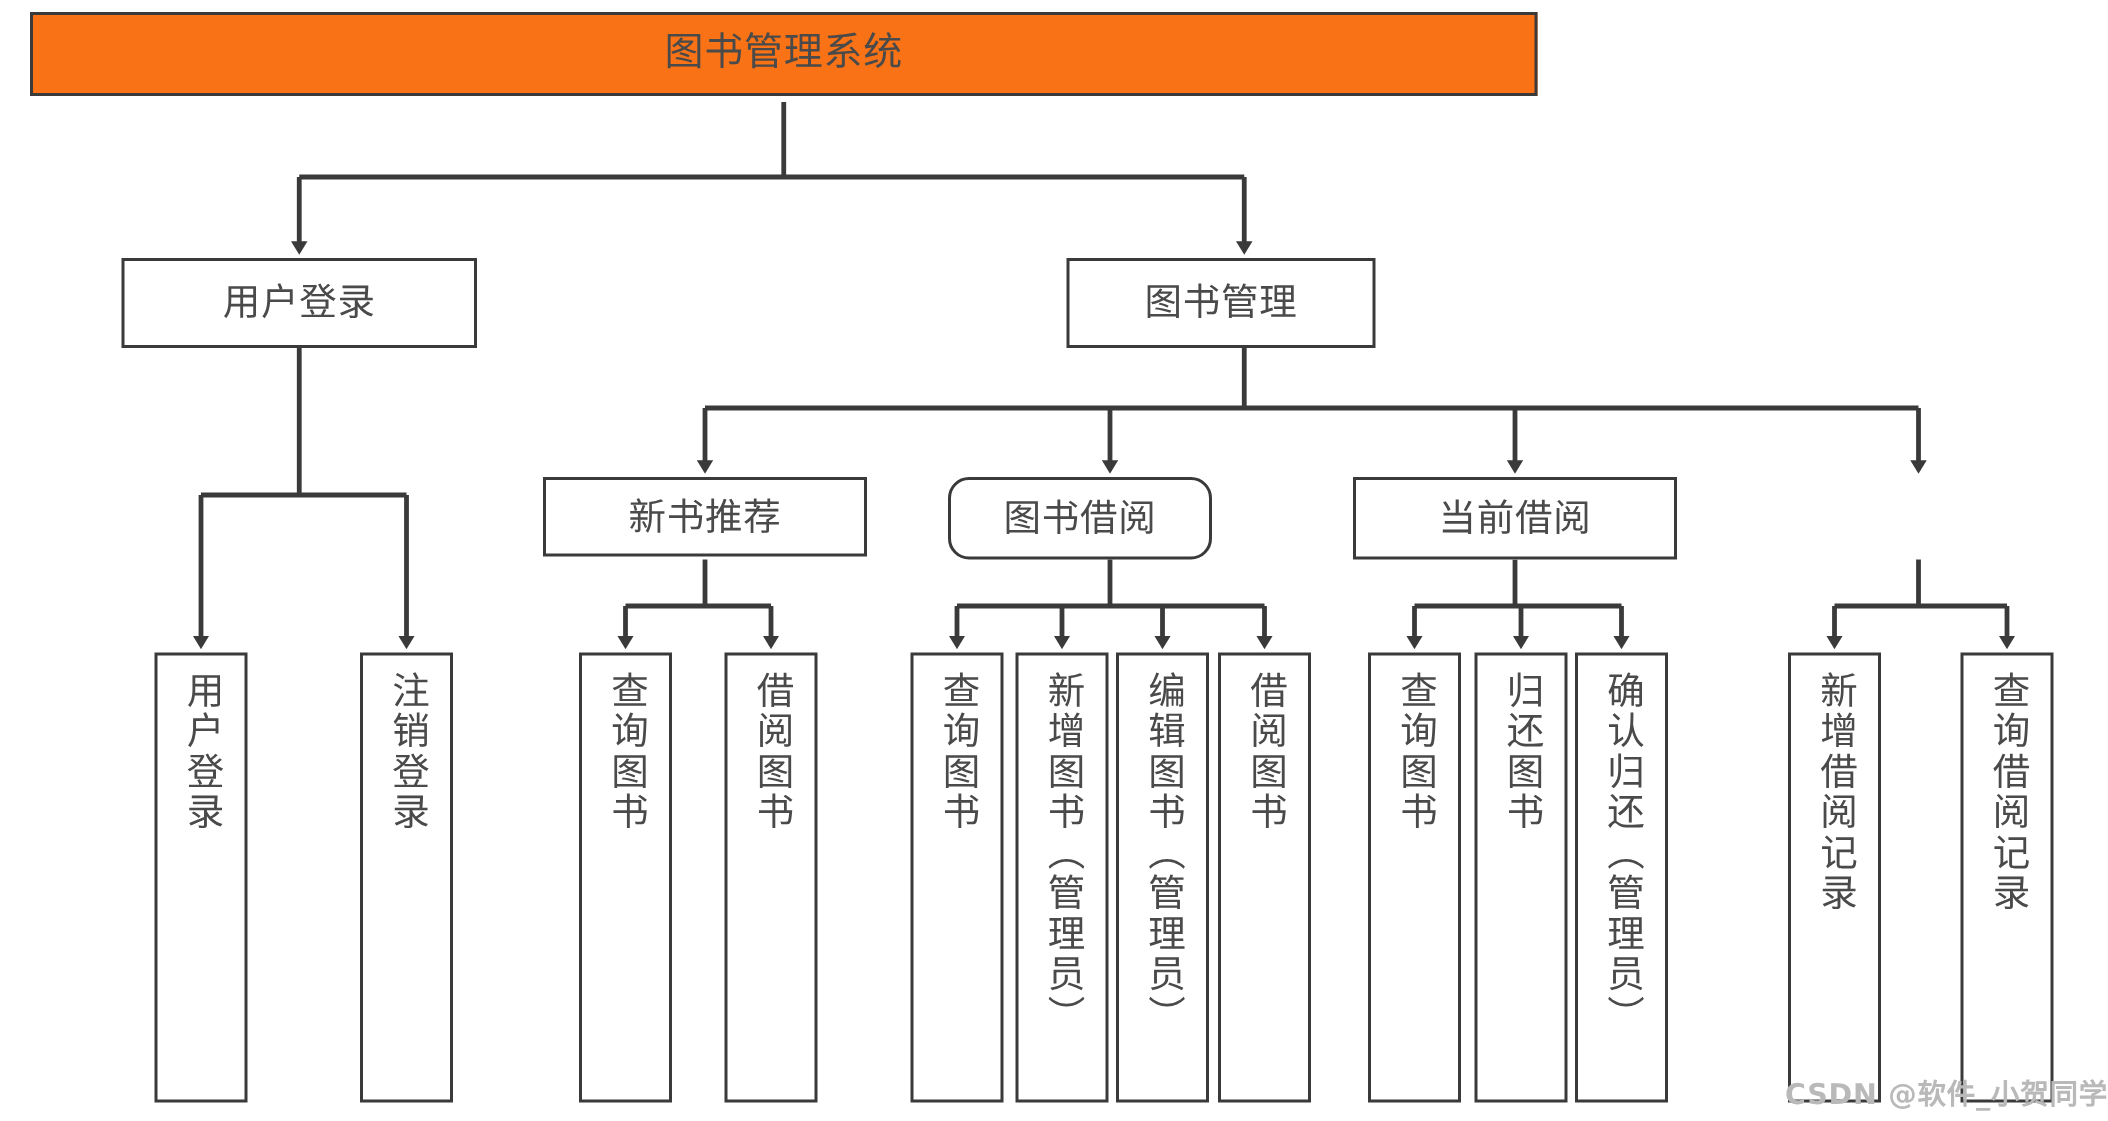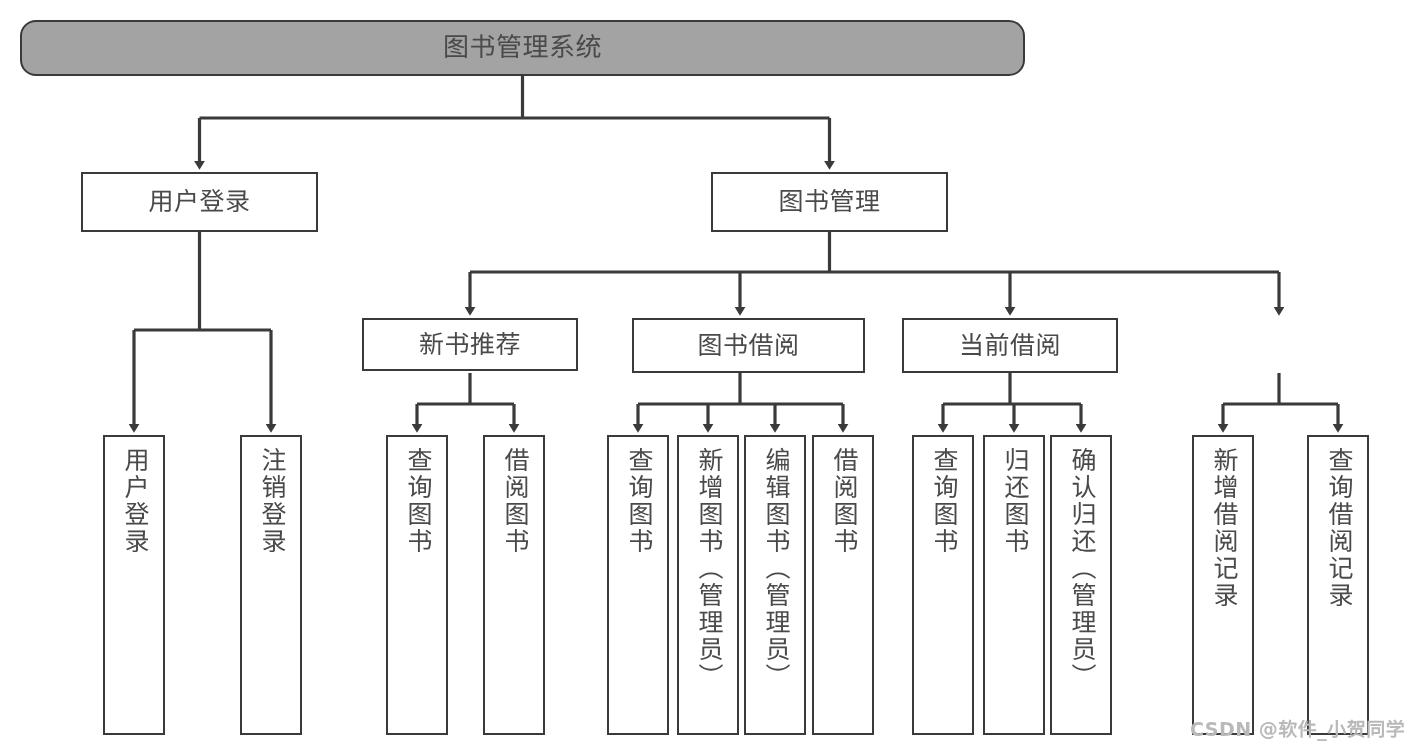--- a/index.html
+++ b/index.html
@@ -114,35 +114,35 @@
         <path d="M 943 404 L 943 425" stroke="#3a3a3a" stroke-width="3.2" fill="none" marker-end="url(#arrowhead)"></path>
         <path d="M 1014 404 L 1014 425" stroke="#3a3a3a" stroke-width="3.2" fill="none" marker-end="url(#arrowhead)"></path>
         <path d="M 1081 404 L 1081 425" stroke="#3a3a3a" stroke-width="3.2" fill="none" marker-end="url(#arrowhead)"></path>
         <path d="M 1279 373 L 1279 404" stroke="#3a3a3a" stroke-width="3.2" fill="none"></path>
         <path d="M 1223 404 L 1338 404" stroke="#3a3a3a" stroke-width="3.2" fill="none"></path>
         <path d="M 1223 404 L 1223 425" stroke="#3a3a3a" stroke-width="3.2" fill="none" marker-end="url(#arrowhead)"></path>
         <path d="M 1338 404 L 1338 425" stroke="#3a3a3a" stroke-width="3.2" fill="none" marker-end="url(#arrowhead)"></path>
       </g>
   </svg>
 
-  <div class="node root horizontal" id="node-root" style="left: 20px; top: 20px; width: 1005px; height: 56px; border-color: rgb(58, 58, 58); background: #a3a3a3; border-radius: 16px;">
+  <div class="node root horizontal" id="node-root" style="left: 20px; top: 8px; width: 1005px; height: 56px; border-color: rgb(58, 58, 58); background: #f97316;">
     <span class="node-label" style="color: rgb(74, 74, 74);">图书管理系统</span>
   </div>
 
   <div class="node horizontal" id="node-user-login" style="left: 81px; top: 172px; width: 237px; height: 60px; border-color: rgb(58, 58, 58); background: rgb(255, 255, 255);">
     <span class="node-label" style="color: rgb(74, 74, 74);">用户登录</span>
   </div>
-  <div class="node horizontal" id="node-book-manage" style="left: 711px; top: 172px; width: 237px; height: 60px; border-color: rgb(58, 58, 58); background: rgb(255, 255, 255);">
+  <div class="node horizontal" id="node-book-manage" style="left: 711px; top: 172px; width: 206px; height: 60px; border-color: rgb(58, 58, 58); background: rgb(255, 255, 255);">
     <span class="node-label" style="color: rgb(74, 74, 74);">图书管理</span>
   </div>
 
   <div class="node horizontal" id="node-new-book-recommend" style="left: 362px; top: 318px; width: 216px; height: 53px; border-color: rgb(58, 58, 58); background: rgb(255, 255, 255);">
     <span class="node-label" style="color: rgb(74, 74, 74);">新书推荐</span>
   </div>
-  <div class="node horizontal" id="node-book-borrow" style="left: 632px; top: 318px; width: 233px; height: 55px; border-color: rgb(58, 58, 58); background: rgb(255, 255, 255);">
+  <div class="node horizontal" id="node-book-borrow" style="left: 632px; top: 318px; width: 176px; height: 55px; border-color: rgb(58, 58, 58); background: rgb(255, 255, 255); border-radius: 14px;">
     <span class="node-label" style="color: rgb(74, 74, 74);">图书借阅</span>
   </div>
   <div class="node horizontal" id="node-current-borrow" style="left: 902px; top: 318px; width: 216px; height: 55px; border-color: rgb(58, 58, 58); background: rgb(255, 255, 255);">
     <span class="node-label" style="color: rgb(74, 74, 74);">当前借阅</span>
   </div>
 
   <div class="node vertical" id="node-leaf-user-login" style="left: 103px; top: 435px; width: 62px; height: 300px; border-color: rgb(58, 58, 58); background: rgb(255, 255, 255);">
     <span class="node-label" style="color: rgb(74, 74, 74);">用户登录</span>
   </div>
   <div class="node vertical" id="node-leaf-logout" style="left: 240px; top: 435px; width: 62px; height: 300px; border-color: rgb(58, 58, 58); background: rgb(255, 255, 255);">

